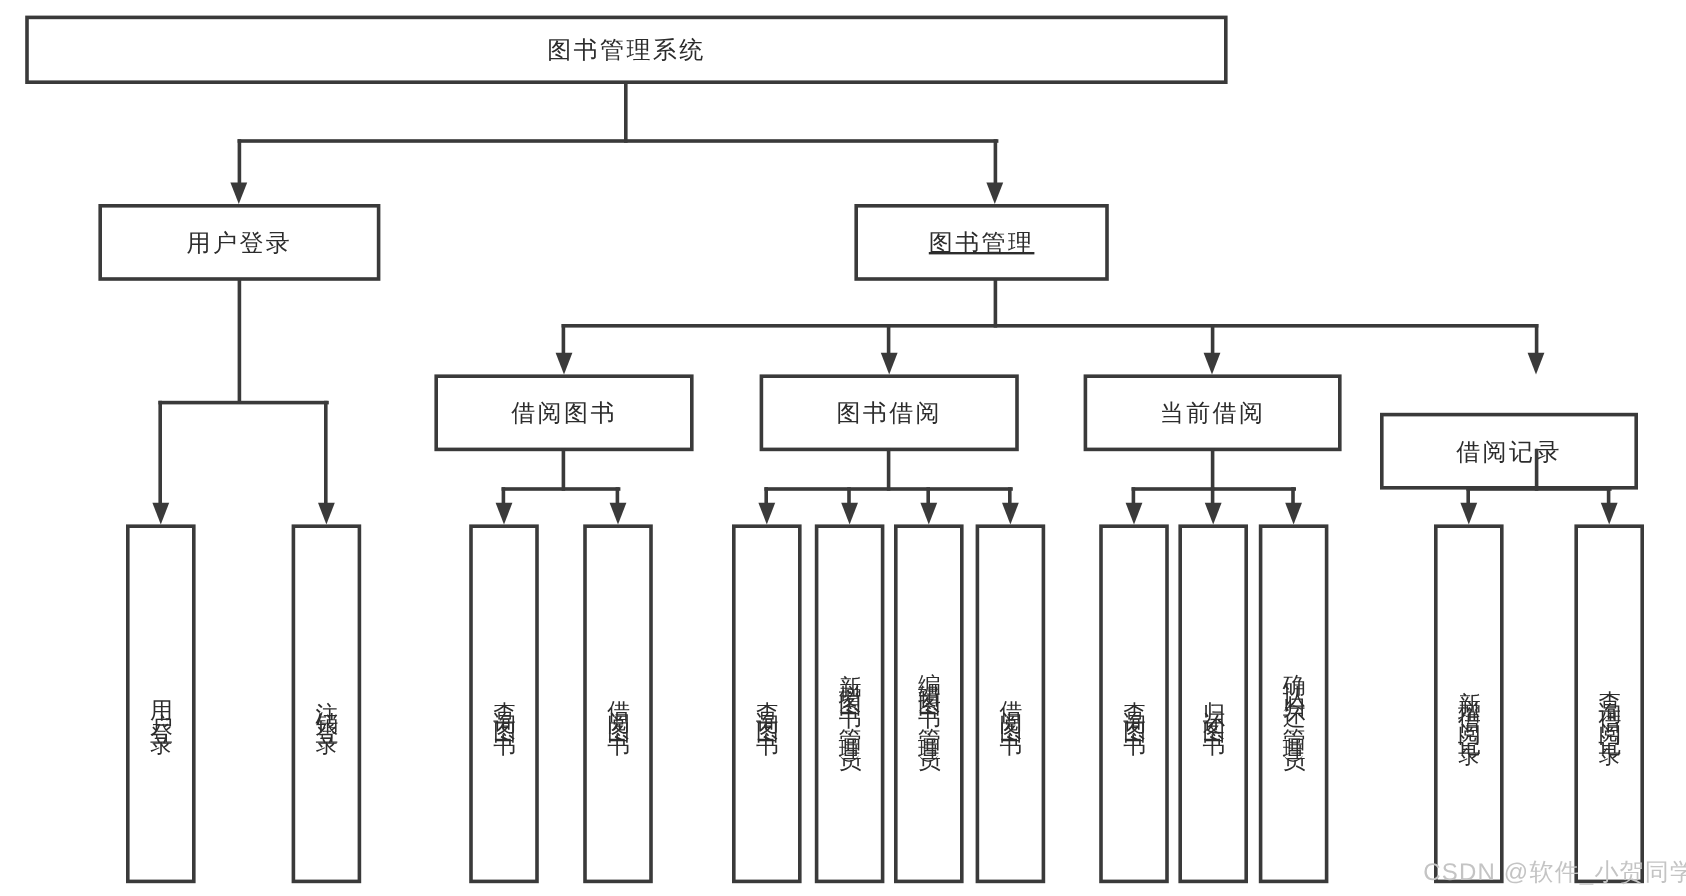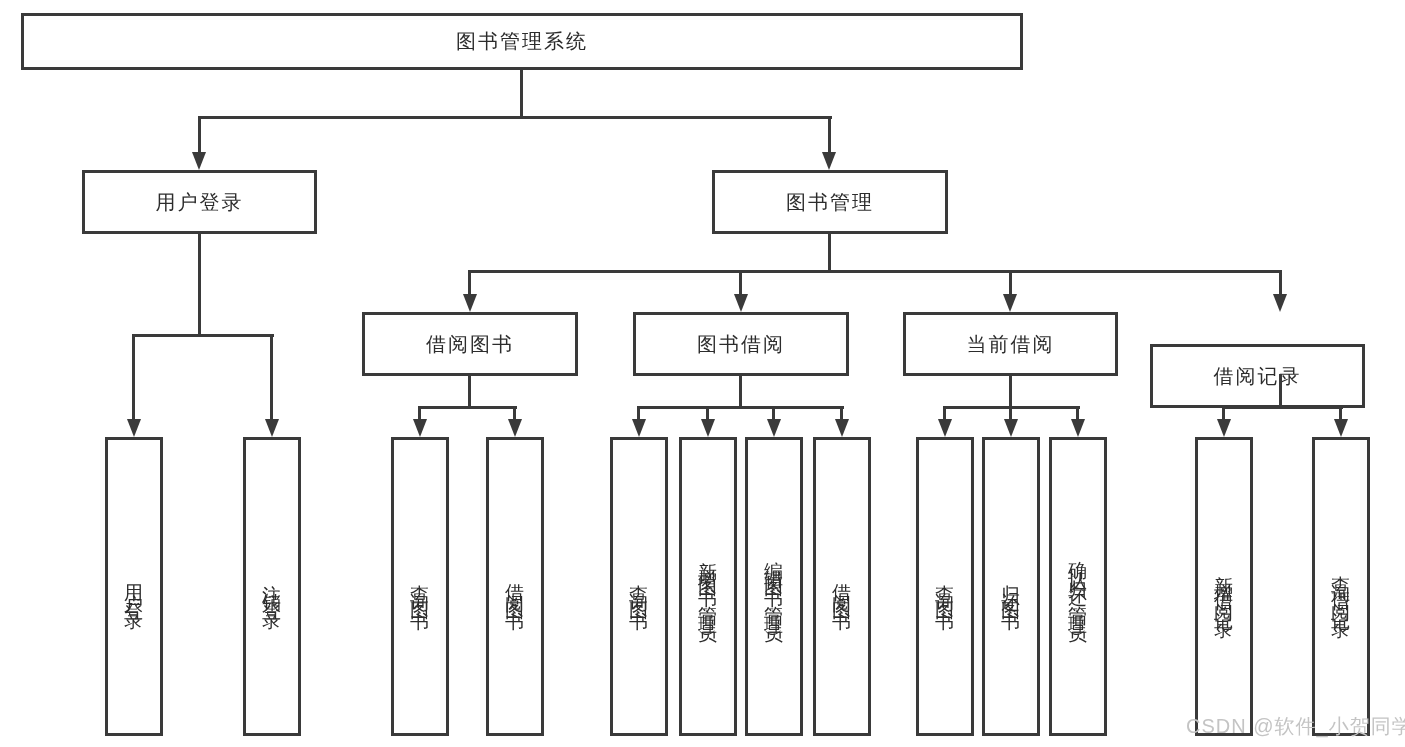--- a/index.html
+++ b/index.html
@@ -72,21 +72,21 @@
 
 <div id="canvas">
 
   <div class="box" style="left:21px;top:13px;width:1002px;height:57px;">
     <span>图书管理系统</span>
   </div>
 
   <div class="box" style="left:82px;top:170px;width:235px;height:64px;">
     <span>用户登录</span>
   </div>
-  <div class="box" style="left:712px;top:170px;width:236px;height:64px;">
+  <div class="box" style="left:712px;top:170px;width:212px;height:64px;text-decoration:underline;">
     <span>图书管理</span>
   </div>
 
   <div class="box" style="left:362px;top:312px;width:216px;height:64px;">
     <span>借阅图书</span>
   </div>
   <div class="box" style="left:903px;top:312px;width:215px;height:64px;">
     <span>当前借阅</span>
   </div>
   <div class="box" style="left:633px;top:312px;width:216px;height:64px;">

